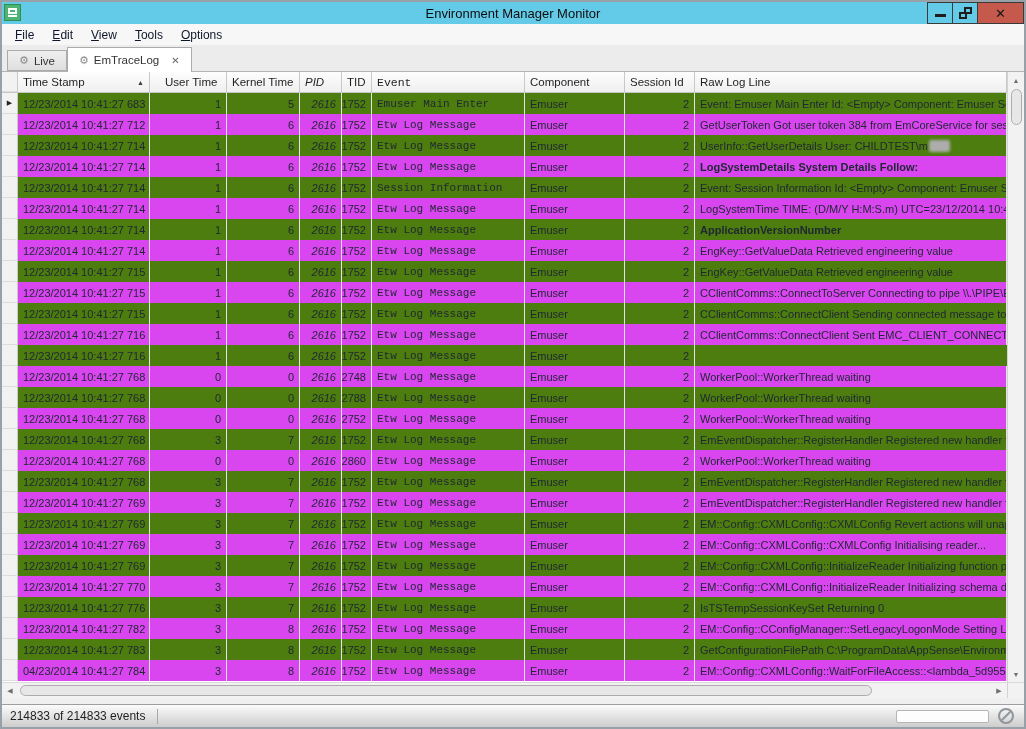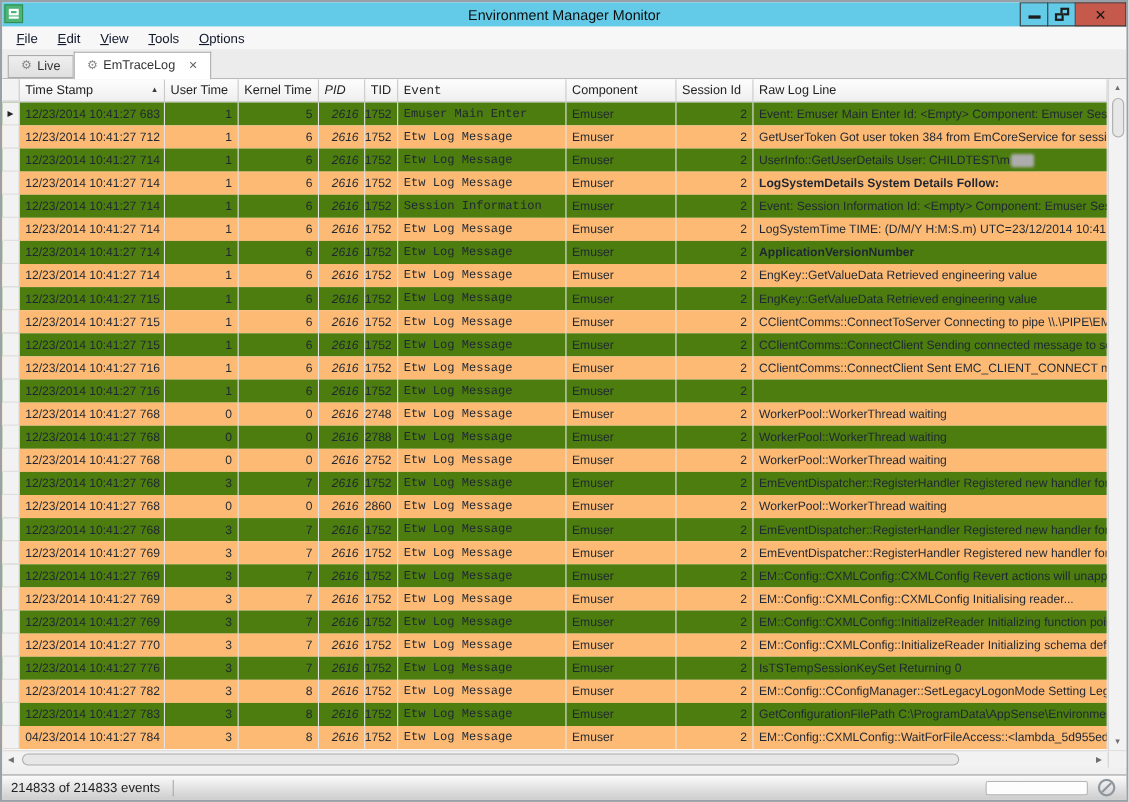--- a/index.html
+++ b/index.html
@@ -41,29 +41,29 @@
   .gear{font-size:11px;color:#8a8a8a;line-height:1;}
   .tab-close{font-size:10px;font-weight:bold;color:#666;margin-left:7px;cursor:pointer;}
   
   .grid-area{flex:1;display:flex;overflow:hidden;background:#fff;border-top:1px solid #B3B3B3;}
   .grid{flex:1;display:flex;flex-direction:column;overflow:hidden;min-width:0;}
   .grid-header{flex:0 0 21px;display:flex;background:linear-gradient(#FDFDFD,#EFEFEF);
     border-bottom:1px solid #C6C6C6;font-size:11.5px;color:#1f1f1f;}
   .hcell{display:flex;align-items:center;padding:0 5px;border-right:1px solid #C9C9C9;overflow:hidden;white-space:nowrap;cursor:pointer;}
   .sort-arrow{margin-left:auto;font-size:7px;color:#3c3c3c;padding-left:4px;}
   .grid-body{flex:1;overflow:hidden;}
-  .row{display:flex;height:21px;font-size:11px;color:#1E2733;background:#fdba74;cursor:default;}
+  .row{display:flex;height:21px;font-size:11px;color:#1E2733;background:#d946ef;cursor:default;}
   .row.odd{background:#4d7c0f;}
   .cell{display:flex;align-items:center;padding:0 5px;border-right:1px solid #E3E3E3;
     white-space:nowrap;overflow:hidden;}
   .num{justify-content:flex-end;}
   .c-gutter{flex:0 0 16px;padding:0;justify-content:center;background:#F2F2F2;
     border-right:1px solid #C9C9C9;border-bottom:1px solid #DDDDDD;font-size:7px;color:#222;}
   .c-time{flex:0 0 132px;}
-  .c-user{flex:0 0 67px;}
+  .c-user{flex:0 0 67px;margin-left:10px;}
   .c-kernel{flex:0 0 73px;}
   .c-pid{flex:0 0 42px;font-style:italic;}
   .c-tid{flex:0 0 30px;}
   .c-event{flex:0 0 153px;font-family:Liberation Mono, monospace;}
   .c-component{flex:0 0 100px;}
   .c-session{flex:0 0 70px;}
   .c-raw{flex:1;min-width:0;}
   .bold-raw .c-raw{font-weight:bold;}
   .redacted{color:transparent;background:#ADADAD;border-radius:2px;filter:blur(1.5px);margin-left:1px;}
   

